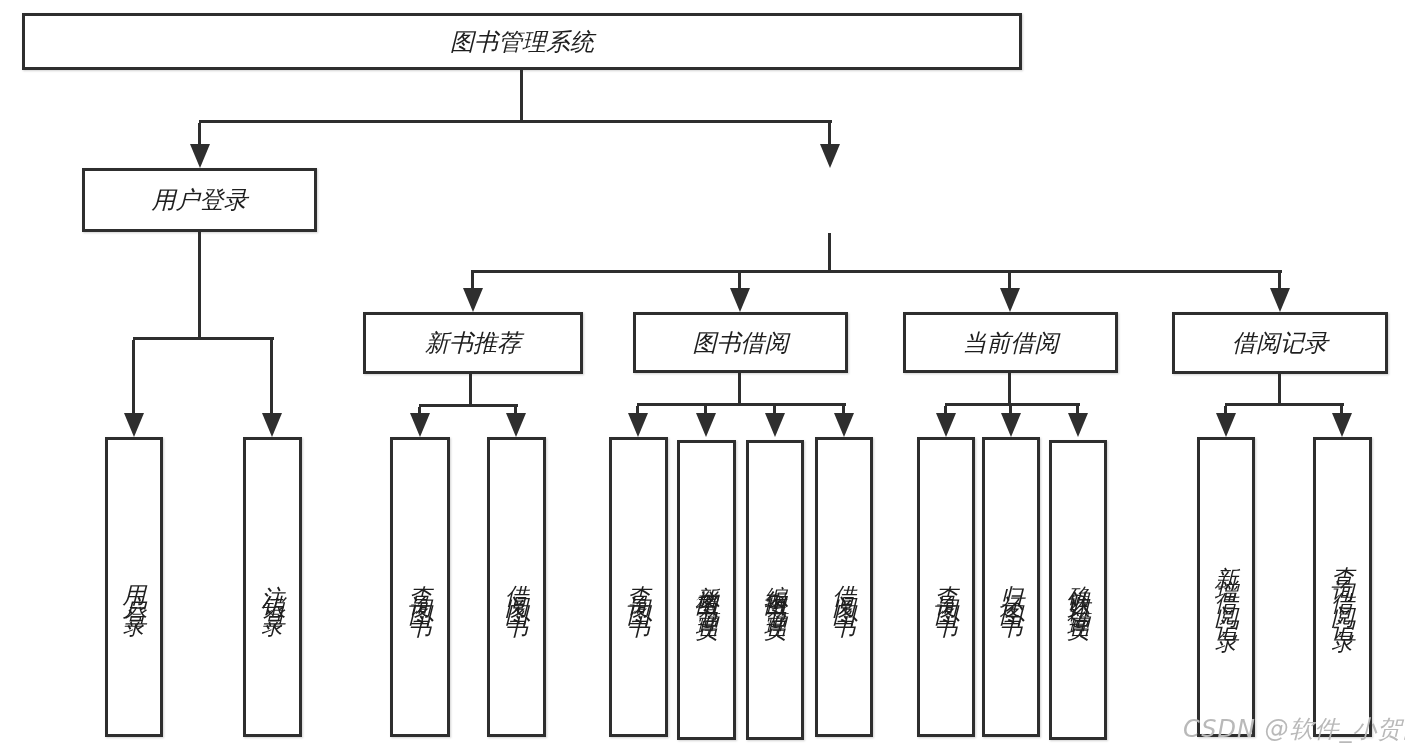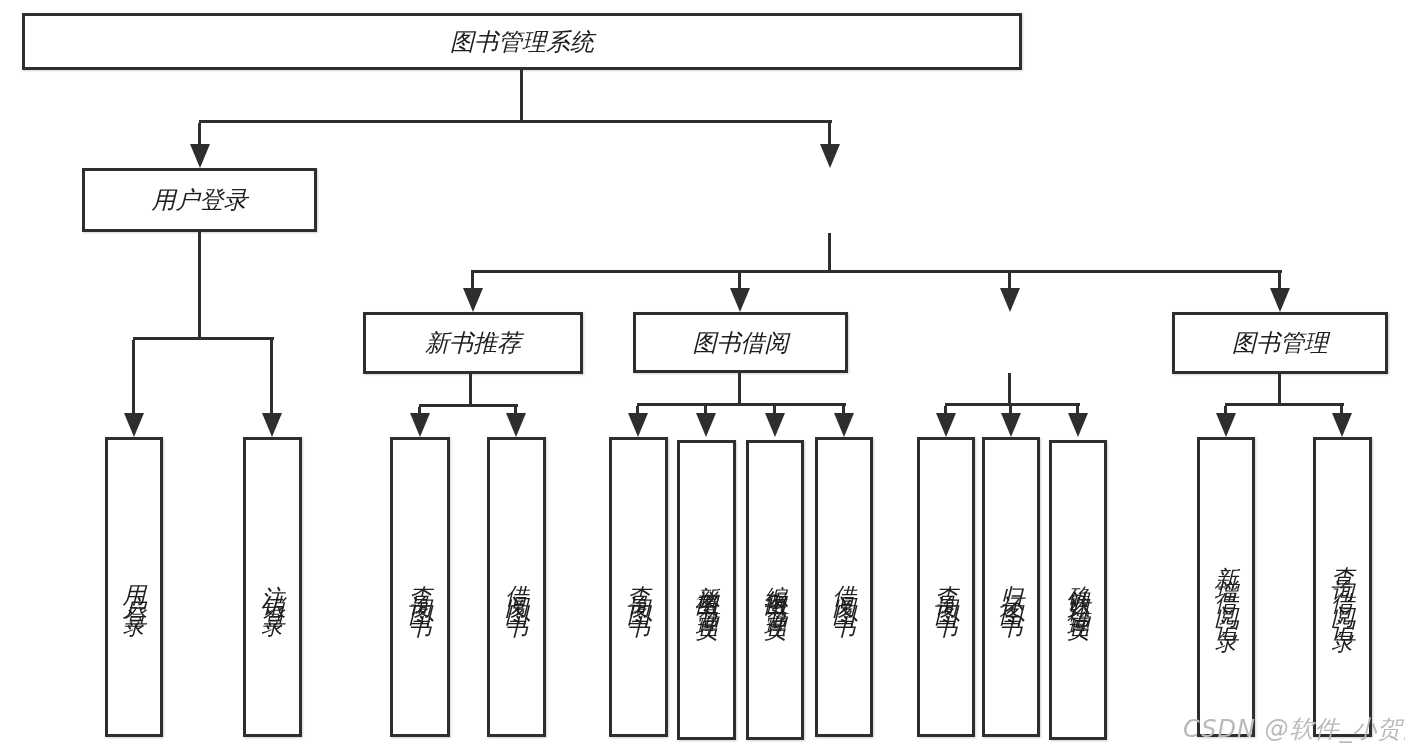--- a/index.html
+++ b/index.html
@@ -64,23 +64,26 @@
 
 
   <div class="hbox" style="left:633px;top:312px;width:215px;height:61px">
     <span>图书借阅</span>
   </div>
 
   <div class="hbox" style="left:363px;top:312px;width:220px;height:62px">
     <span>新书推荐</span>
   </div>
 
+  <div class="hbox" style="left:903px;top:312px;width:215px;height:61px">
+    <span>当前借阅</span>
+  </div>
 
   <div class="hbox" style="left:1172px;top:312px;width:216px;height:62px">
-    <span>图书管理</span>
+    <span>借阅记录</span>
   </div>
 
   <div class="vbox" style="left:105px;width:58px">
     <span class="vtext">用户登录</span>
   </div>
   <div class="vbox" style="left:243px;width:59px">
     <span class="vtext">注销登录</span>
   </div>
 
   <div class="vbox" style="left:390px;width:60px">

